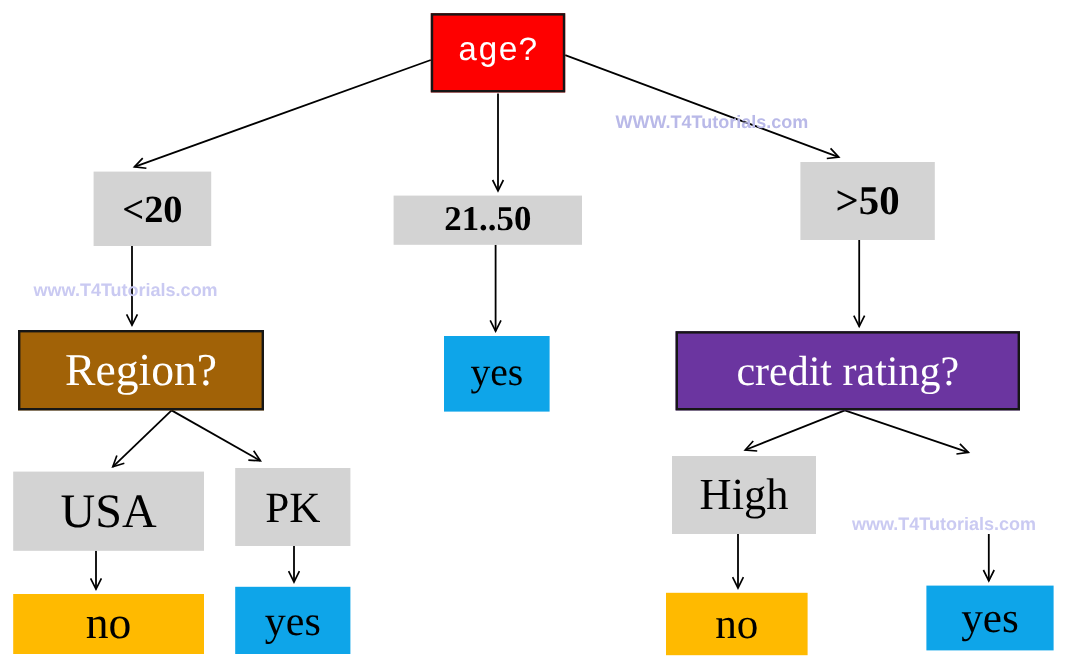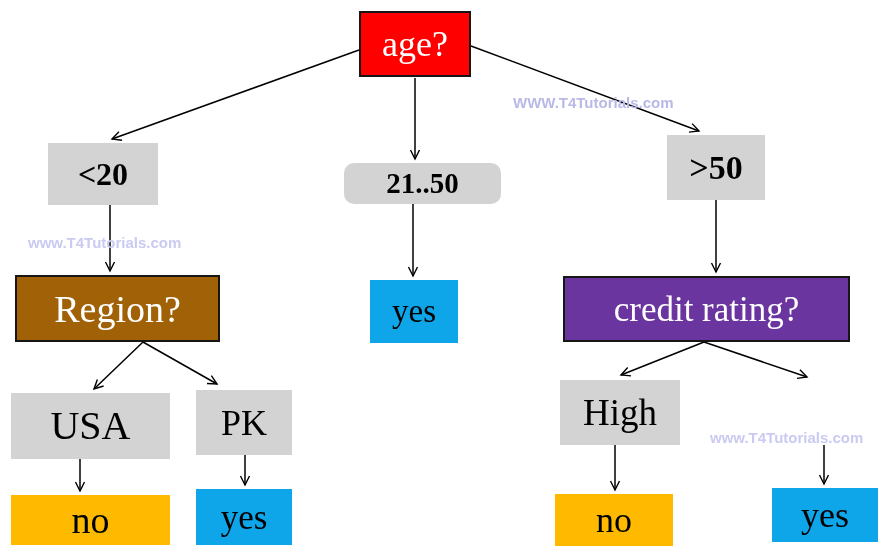--- a/index.html
+++ b/index.html
@@ -19,24 +19,24 @@
     box-sizing:border-box;
   }
   .gray{background:#d3d3d3;}
   .red{background:#fe0000;border:2px solid #161616;color:#ffffff;}
   .green{background:#a16207;border:2px solid #161616;color:#ffffff;}
   .purple{background:#6b35a0;border:2px solid #161616;color:#ffffff;}
   .lavender{background:#0ea5e9;}
   .orange{background:#ffba00;}
   .bold{font-weight:bold;}
 
-  #n-age    {left:359px;top:11px; width:112px;height:66px;font-size:36px;}
-  #n-lt20   {left:48px; top:143px;width:110px; height:62px;font-size:32px;}
-  #n-2150   {left:344px;top:163px;width:157px;height:41px;font-size:29px;border-radius:10px;}
-  #n-gt50   {left:667px;top:135px;width:98px; height:65px;font-size:34px;}
+  #n-age    {left:359px;top:11px; width:112px;height:66px;font-size:28px;font-family:Liberation Mono, monospace;}
+  #n-lt20   {left:78px; top:143px;width:98px; height:62px;font-size:32px;}
+  #n-2150   {left:328px;top:163px;width:157px;height:41px;font-size:29px;}
+  #n-gt50   {left:667px;top:135px;width:112px; height:65px;font-size:34px;}
   #n-region {left:15px; top:275px;width:205px;height:67px;font-size:38px;}
   #n-yesmid {left:370px;top:280px;width:88px; height:63px;font-size:33px;}
   #n-credit {left:563px;top:276px;width:287px;height:66px;font-size:35px;}
   #n-usa    {left:11px; top:393px;width:159px;height:66px;font-size:40px;}
   #n-pk     {left:196px;top:390px;width:96px; height:65px;font-size:36px;}
   #n-high   {left:560px;top:380px;width:120px;height:65px;font-size:37px;}
   #n-low    {left:768px;top:380px;width:110px;height:65px;font-size:37px;}
   #n-noleft {left:11px; top:495px;width:159px;height:50px;font-size:38px;}
   #n-yesleft{left:196px;top:489px;width:96px; height:56px;font-size:35px;}
   #n-noright{left:555px;top:494px;width:118px;height:52px;font-size:36px;}

